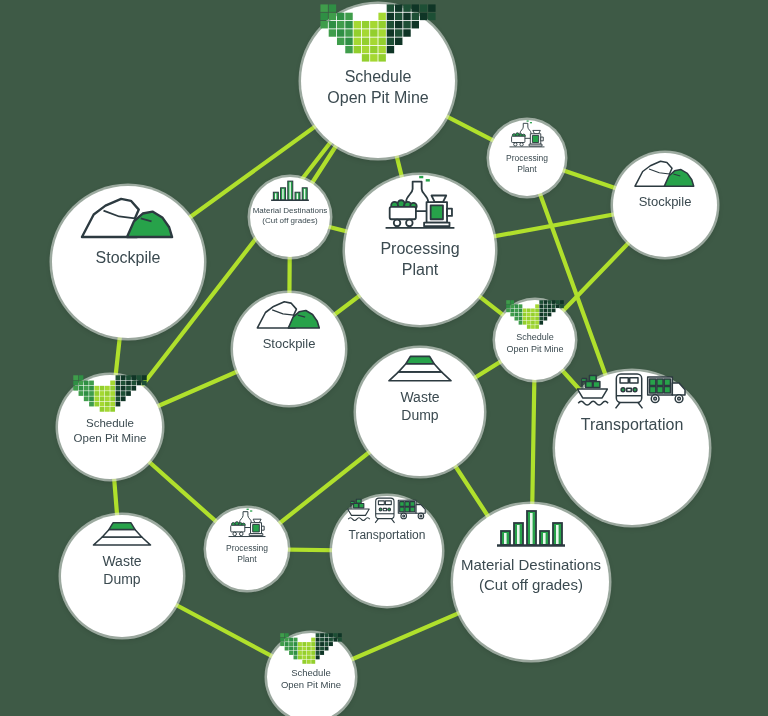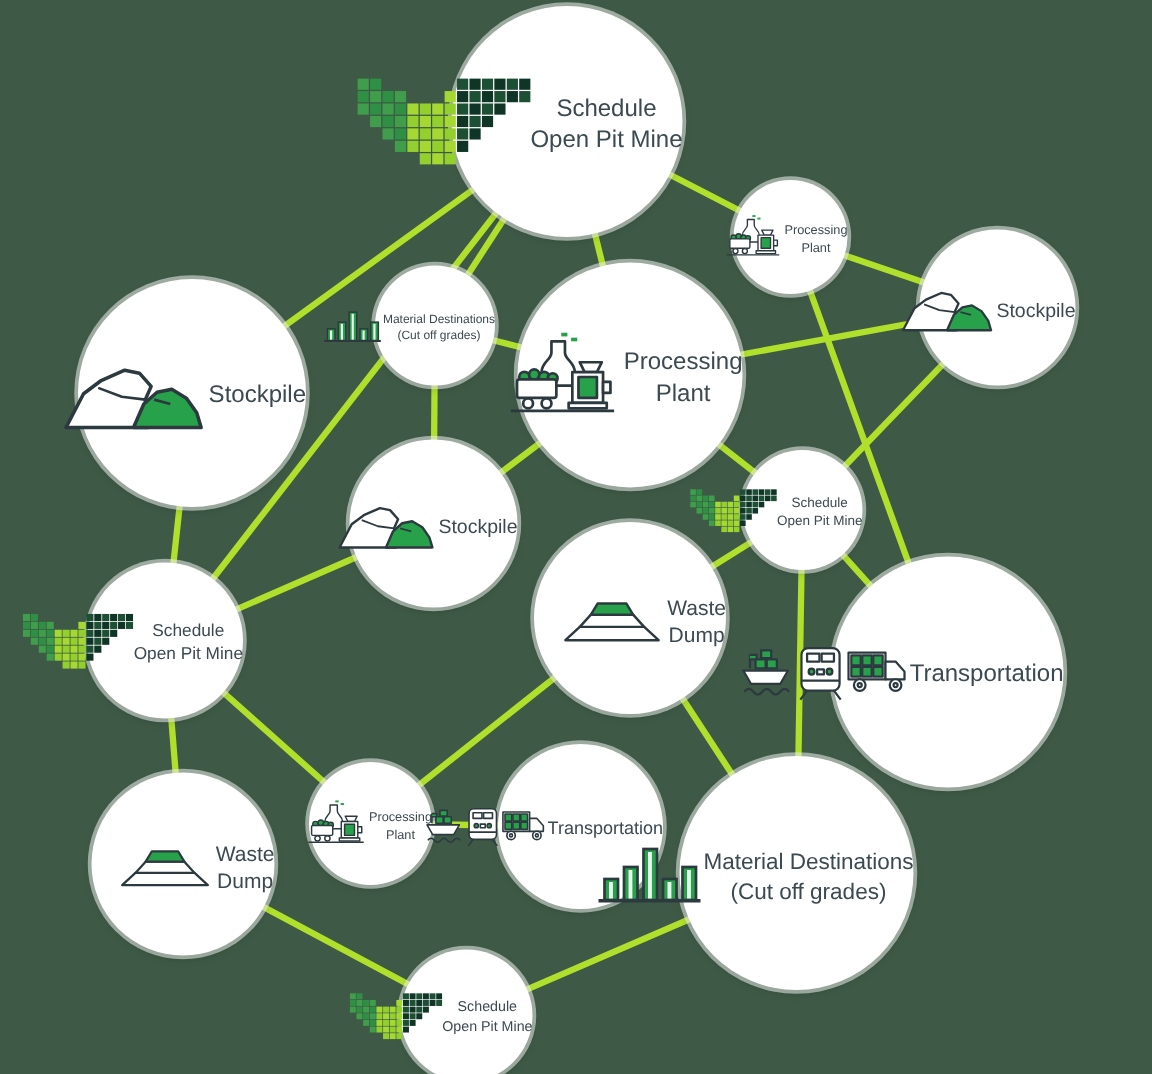--- a/index.html
+++ b/index.html
@@ -6,21 +6,21 @@
   body{
     width:768px;height:716px;position:relative;overflow:hidden;
     font-family:"Liberation Sans",sans-serif;
     background:#3e5a46;
   }
   #edges{position:absolute;left:0;top:0;z-index:1;}
   .node{
     position:absolute;z-index:2;border-radius:50%;
     background:#ffffff;
     box-shadow:0 0 0 2.5px rgba(236,241,236,.55),0 2px 6px rgba(0,0,0,.22);
-    display:flex;flex-direction:row;align-items:center;justify-content:flex-end;
+    display:flex;flex-direction:column;align-items:center;justify-content:flex-start;
     box-sizing:border-box;cursor:pointer;
   }
   .node .icon{display:flex;align-items:center;justify-content:center;line-height:0;}
   .node .label{
     text-align:center;color:#3b4a50;font-weight:500;line-height:1.3;
     white-space:nowrap;
   }
 </style>
 </head>
 <body style="background: rgb(62, 90, 70);">

